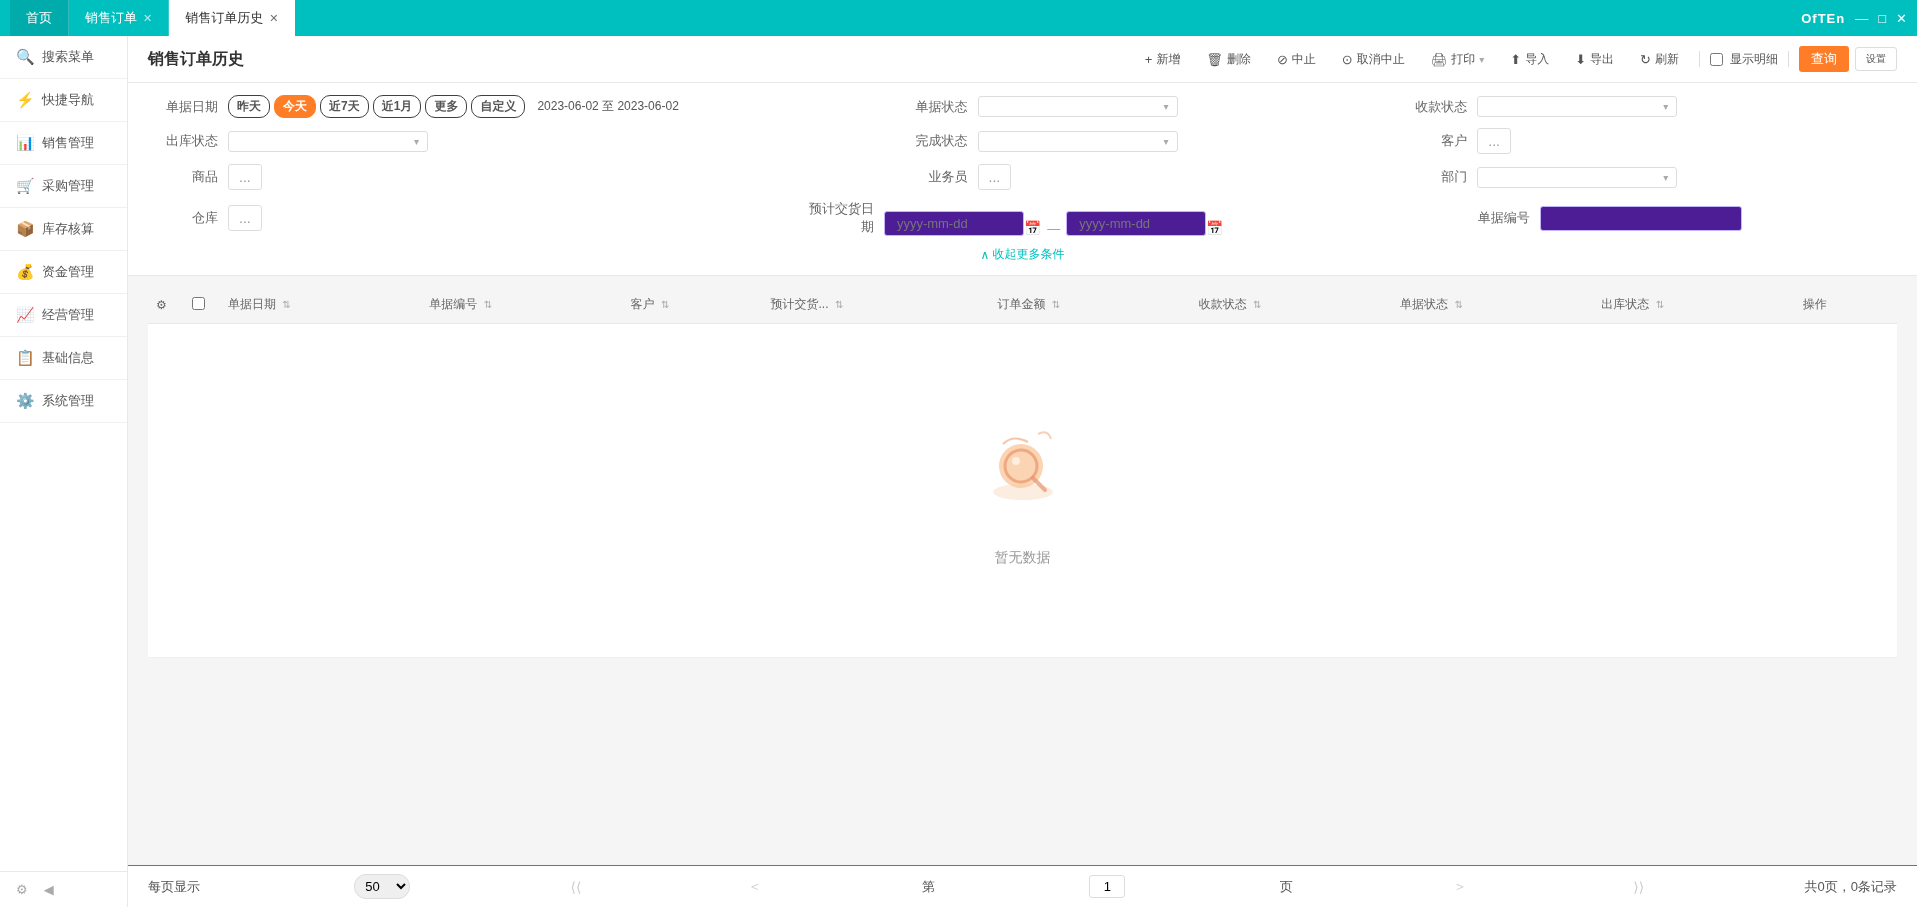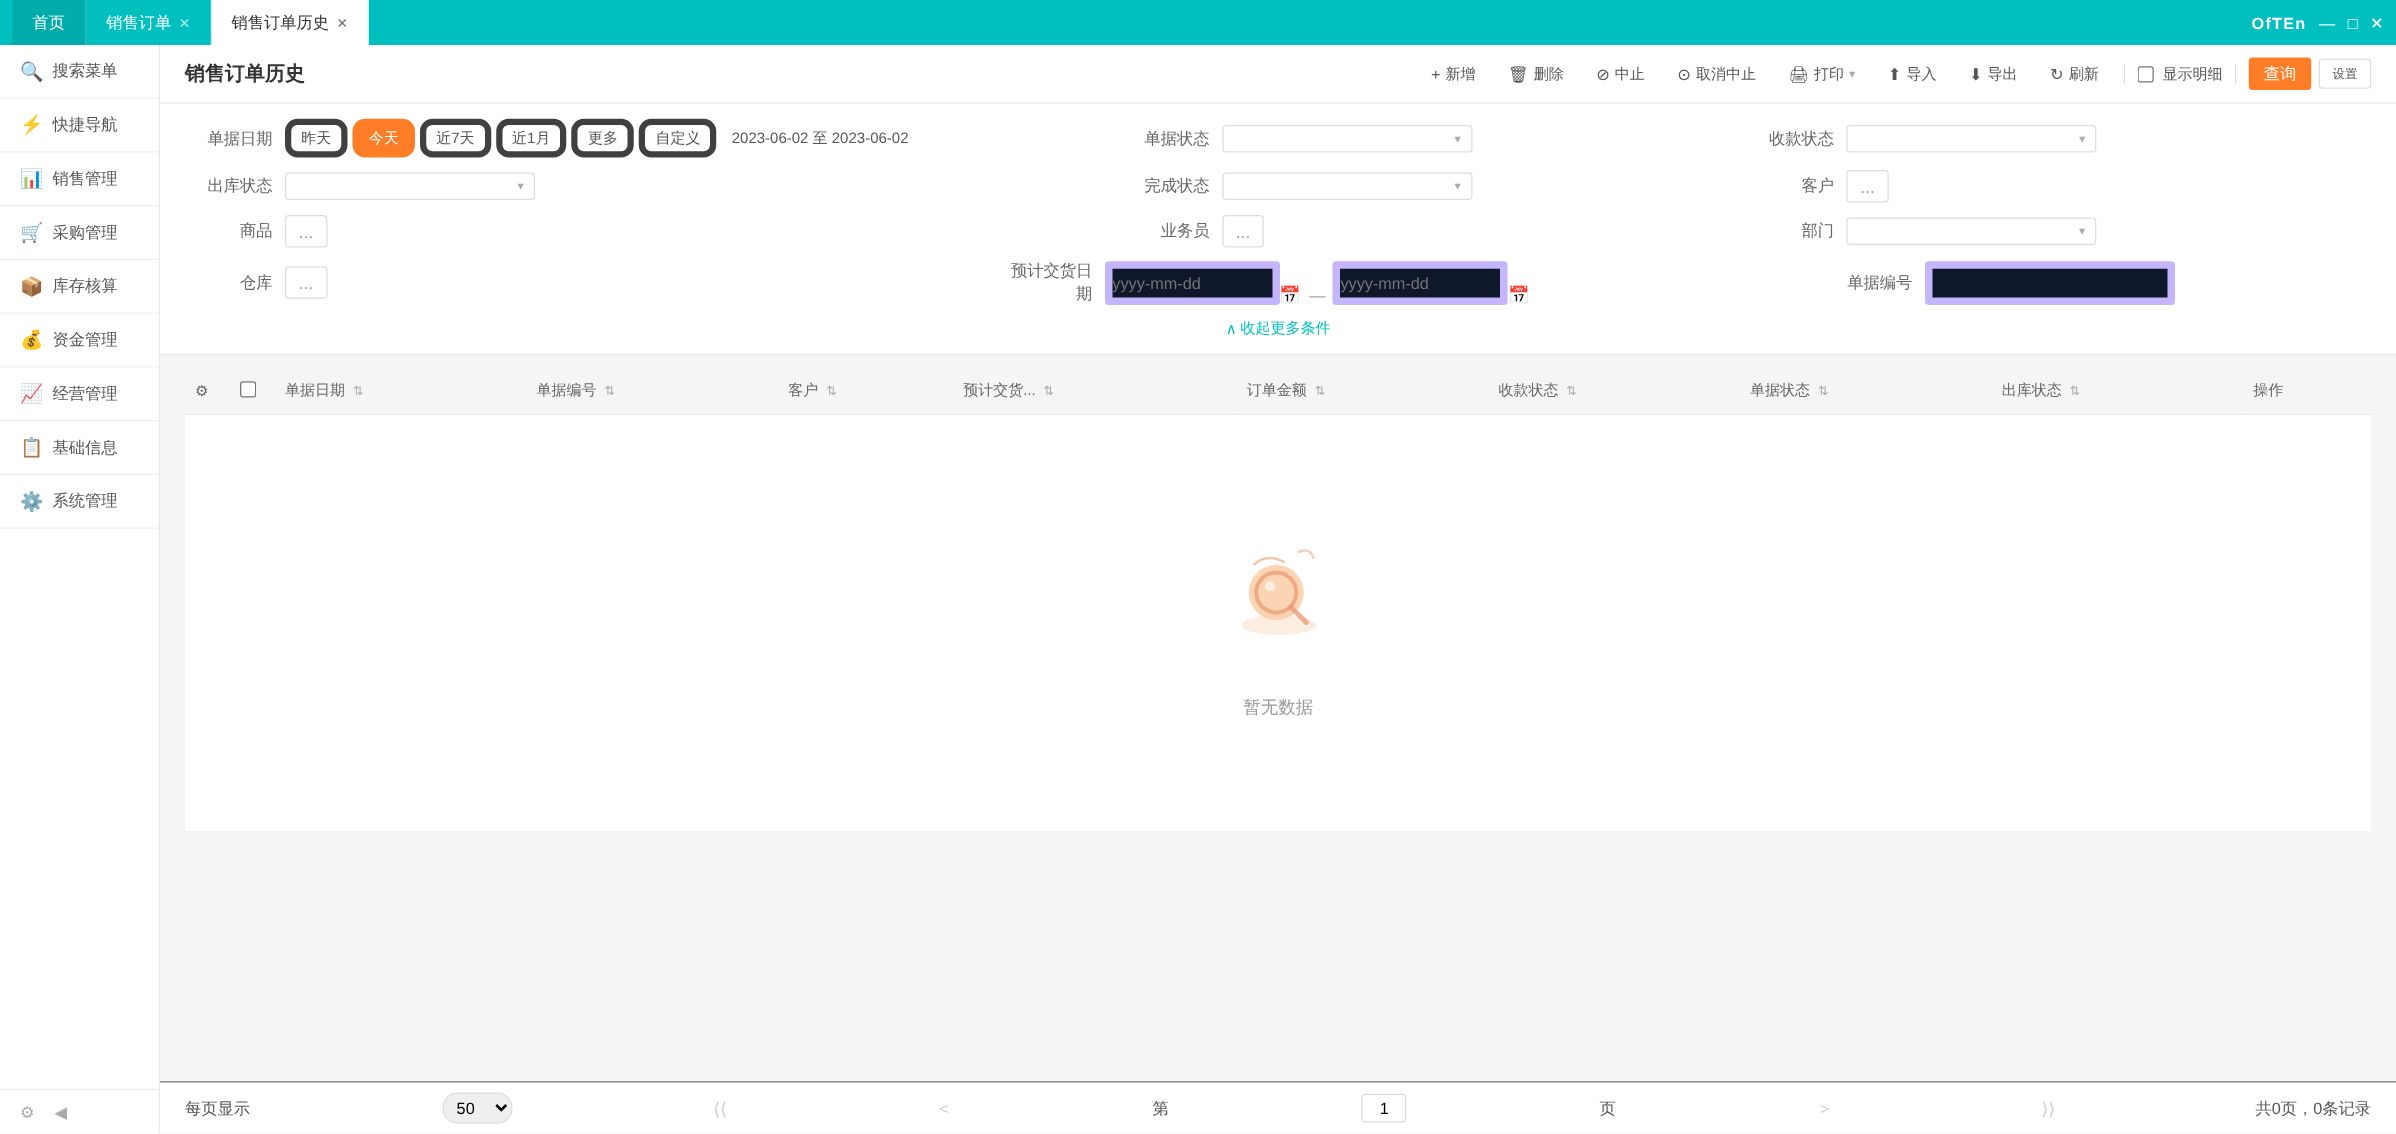--- a/index.html
+++ b/index.html
@@ -37,27 +37,27 @@
     .toolbar-btn-secondary { background: #fff; color: #555; border: 1px solid #ddd; border-radius: 3px; padding: 4px 10px; cursor: pointer; font-size: 10px; display: flex; align-items: center; gap: 3px; }
     .display-toggle { display: flex; align-items: center; gap: 4px; font-size: 12px; color: #555; }
 
     
     .filter-area { background: #fff; padding: 12px 20px; border-bottom: 1px solid #e8e8e8; flex-shrink: 0; }
     .filter-row { display: flex; align-items: center; margin-bottom: 10px; gap: 0; }
     .filter-row:last-child { margin-bottom: 0; }
     .filter-label { color: #666; font-size: 13px; width: 80px; text-align: right; padding-right: 10px; flex-shrink: 0; }
     .filter-value { display: flex; align-items: center; gap: 6px; flex: 1; }
     .date-pills { display: flex; align-items: center; gap: 4px; }
-    .date-pill { padding: 2px 8px; border-radius: 10px; border: 5px solid #404040; cursor: pointer; font-size: 12px; color: #555; background: #fff; }
+    .date-pill { padding: 2px 8px; border-radius: 10px; border: 1px solid #404040; cursor: pointer; font-size: 12px; color: #555; background: #fff; font-weight: bold; }
     .date-pill.active { background: #ff7d26; color: #fff; border-color: #ff7d26; }
     .date-range { font-size: 12px; color: #555; margin-left: 6px; }
     .filter-select { display: flex; align-items: center; border: 1px solid #ddd; border-radius: 3px; padding: 4px 8px; background: #fff; cursor: pointer; min-width: 160px; justify-content: space-between; font-size: 13px; color: #999; }
     .filter-select-wide { min-width: 200px; }
     .filter-dots { color: #999; cursor: pointer; font-size: 14px; border: 1px solid #ddd; border-radius: 3px; padding: 4px 10px; background: #fff; }
-    .filter-input { border: 6px solid #c4b5fd; border-radius: 3px; padding: 4px 0; font-size: 13px; color: #999; background: #0f172a; min-width: 140px; }
+    .filter-input { border: 1px solid #c4b5fd; border-radius: 3px; padding: 4px 12px; font-size: 13px; color: #999; background: #4c1d95; min-width: 140px; }
     .filter-col { display: flex; align-items: center; flex: 1; }
     .collapse-link { color: #00bfbf; font-size: 12px; cursor: pointer; display: flex; align-items: center; gap: 3px; text-align: center; width: 100%; justify-content: center; margin-top: 4px; }
 
     
     .table-area { flex: 1; overflow: auto; padding: 10px 20px; }
     .data-table { width: 100%; border-collapse: collapse; background: #fff; }
     .data-table thead tr { background: #f5f5f5; }
     .data-table th { padding: 10px 8px; text-align: left; font-size: 12px; color: #666; font-weight: normal; border-bottom: 1px solid #e8e8e8; white-space: nowrap; }
     .data-table th.sortable { cursor: pointer; }
     .data-table th .sort-icon { font-size: 10px; color: #aaa; margin-left: 3px; }

